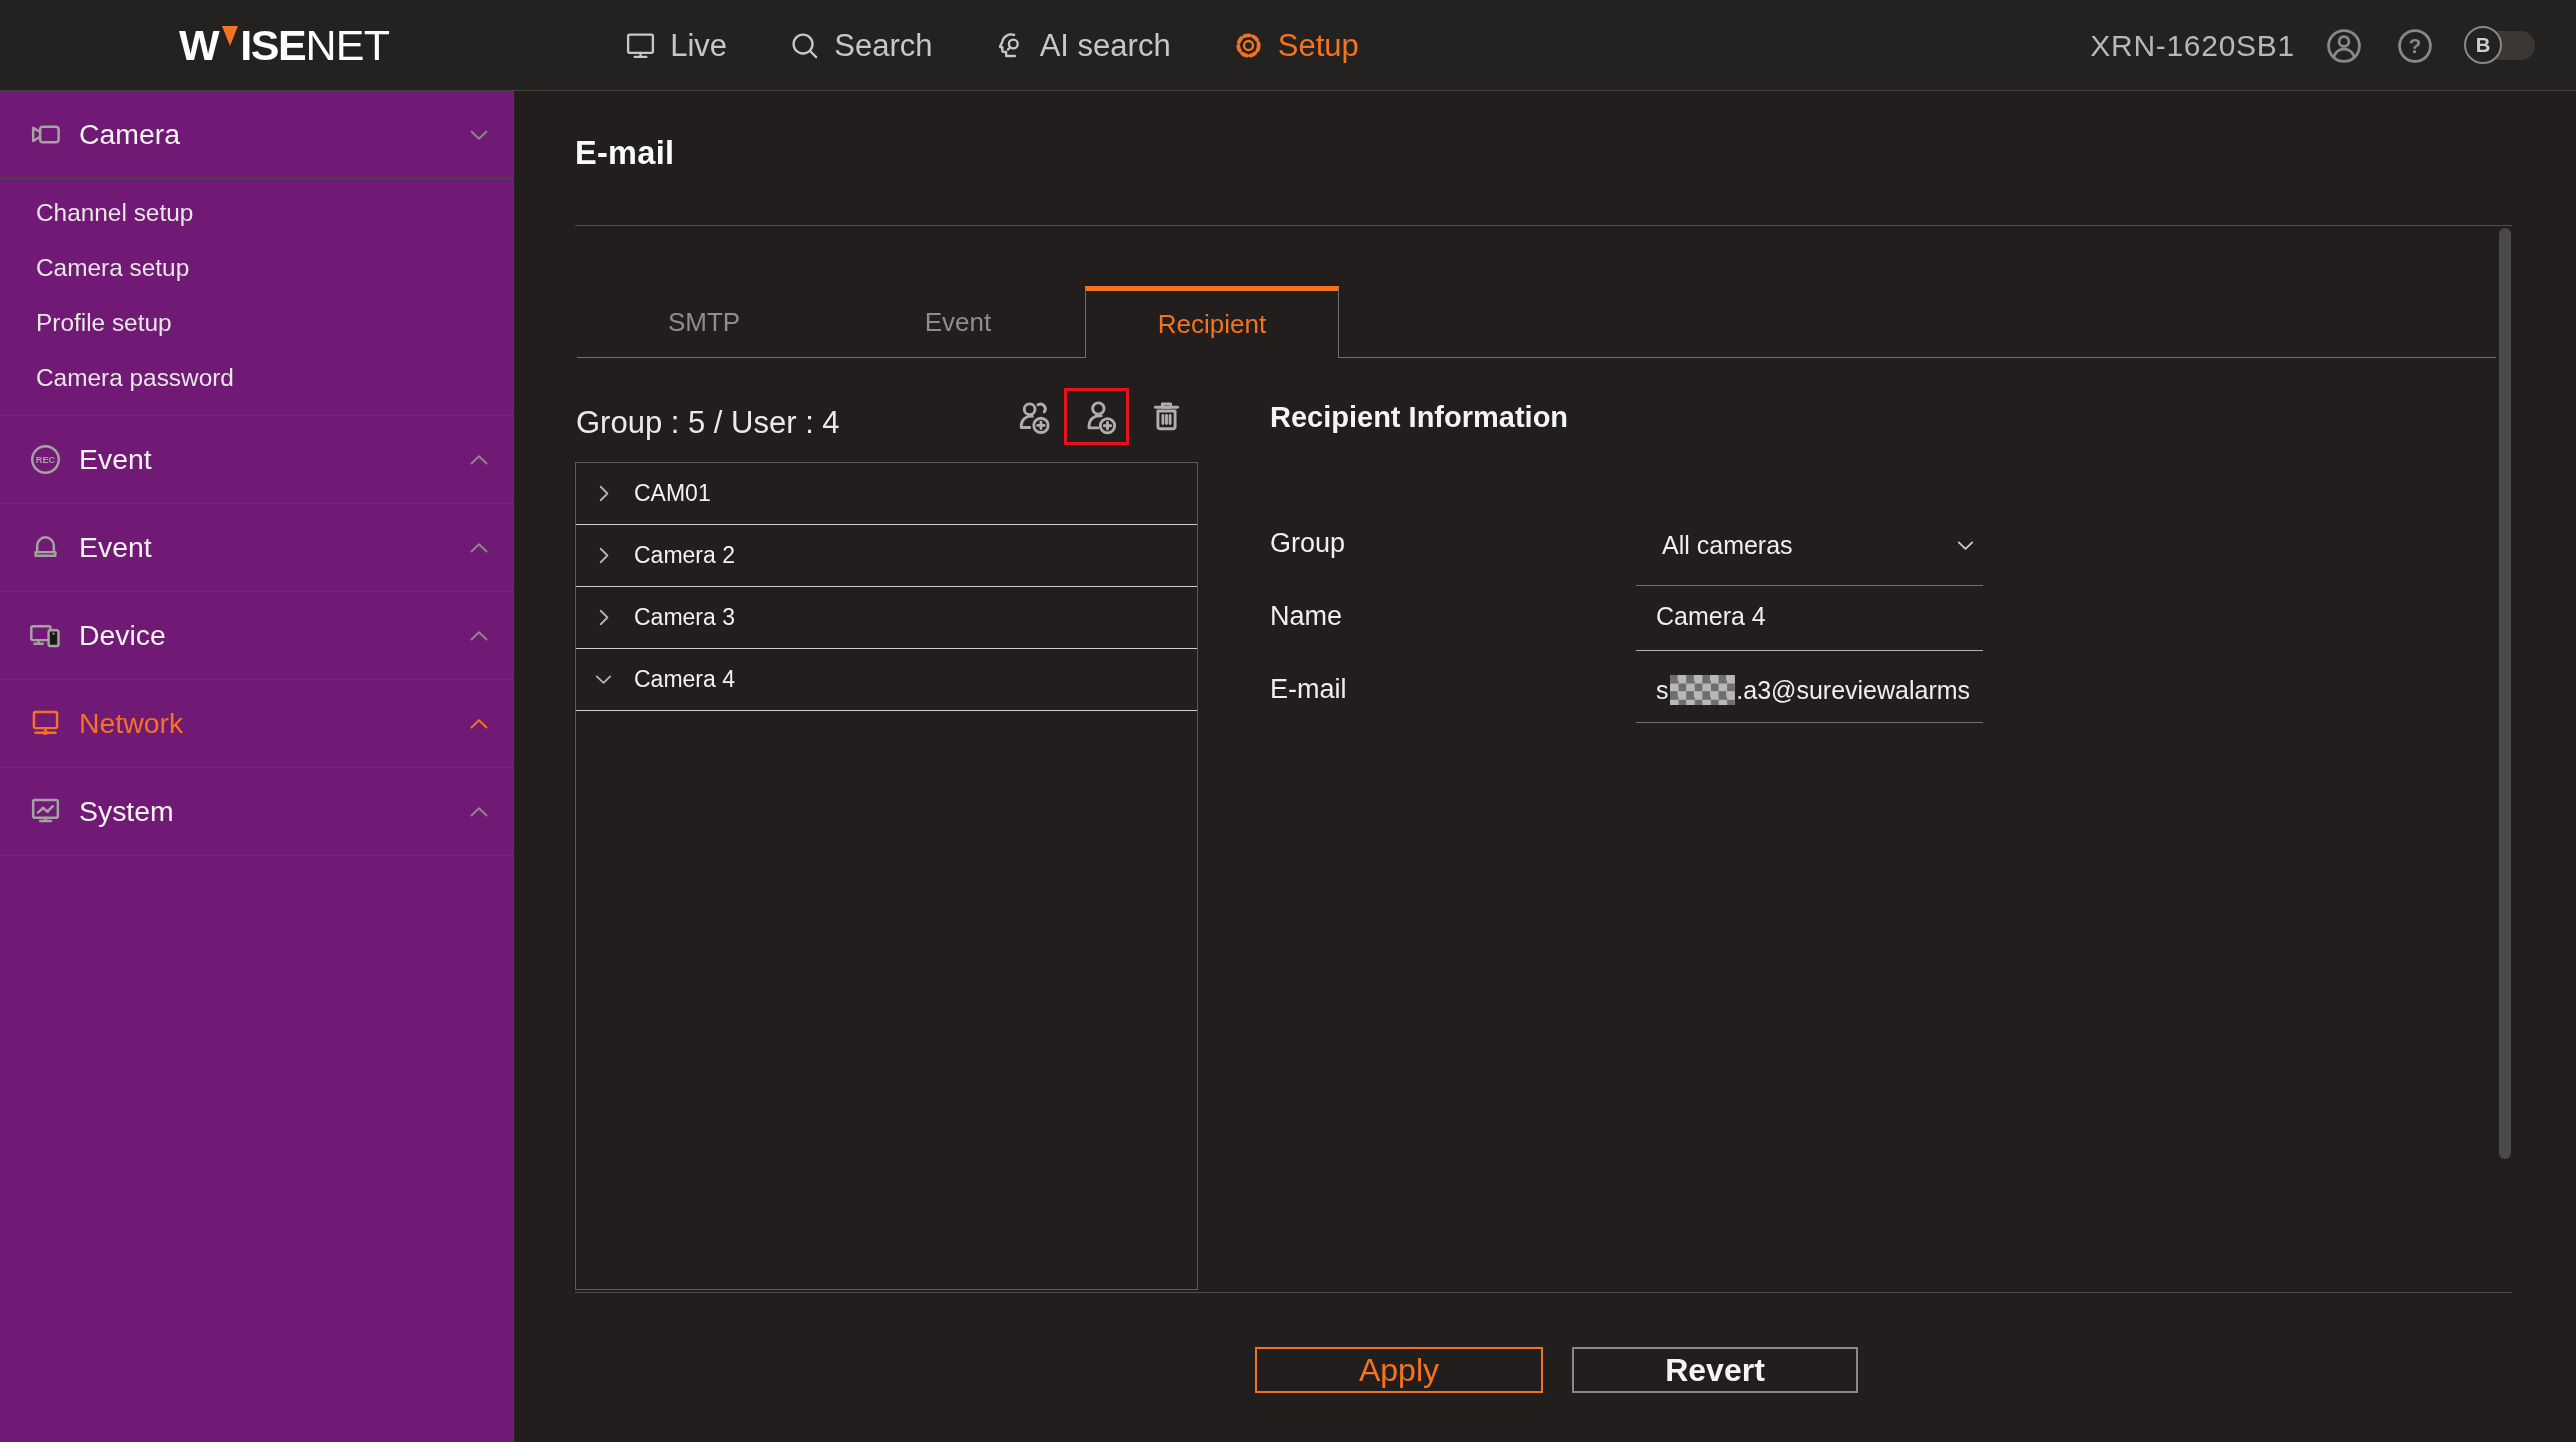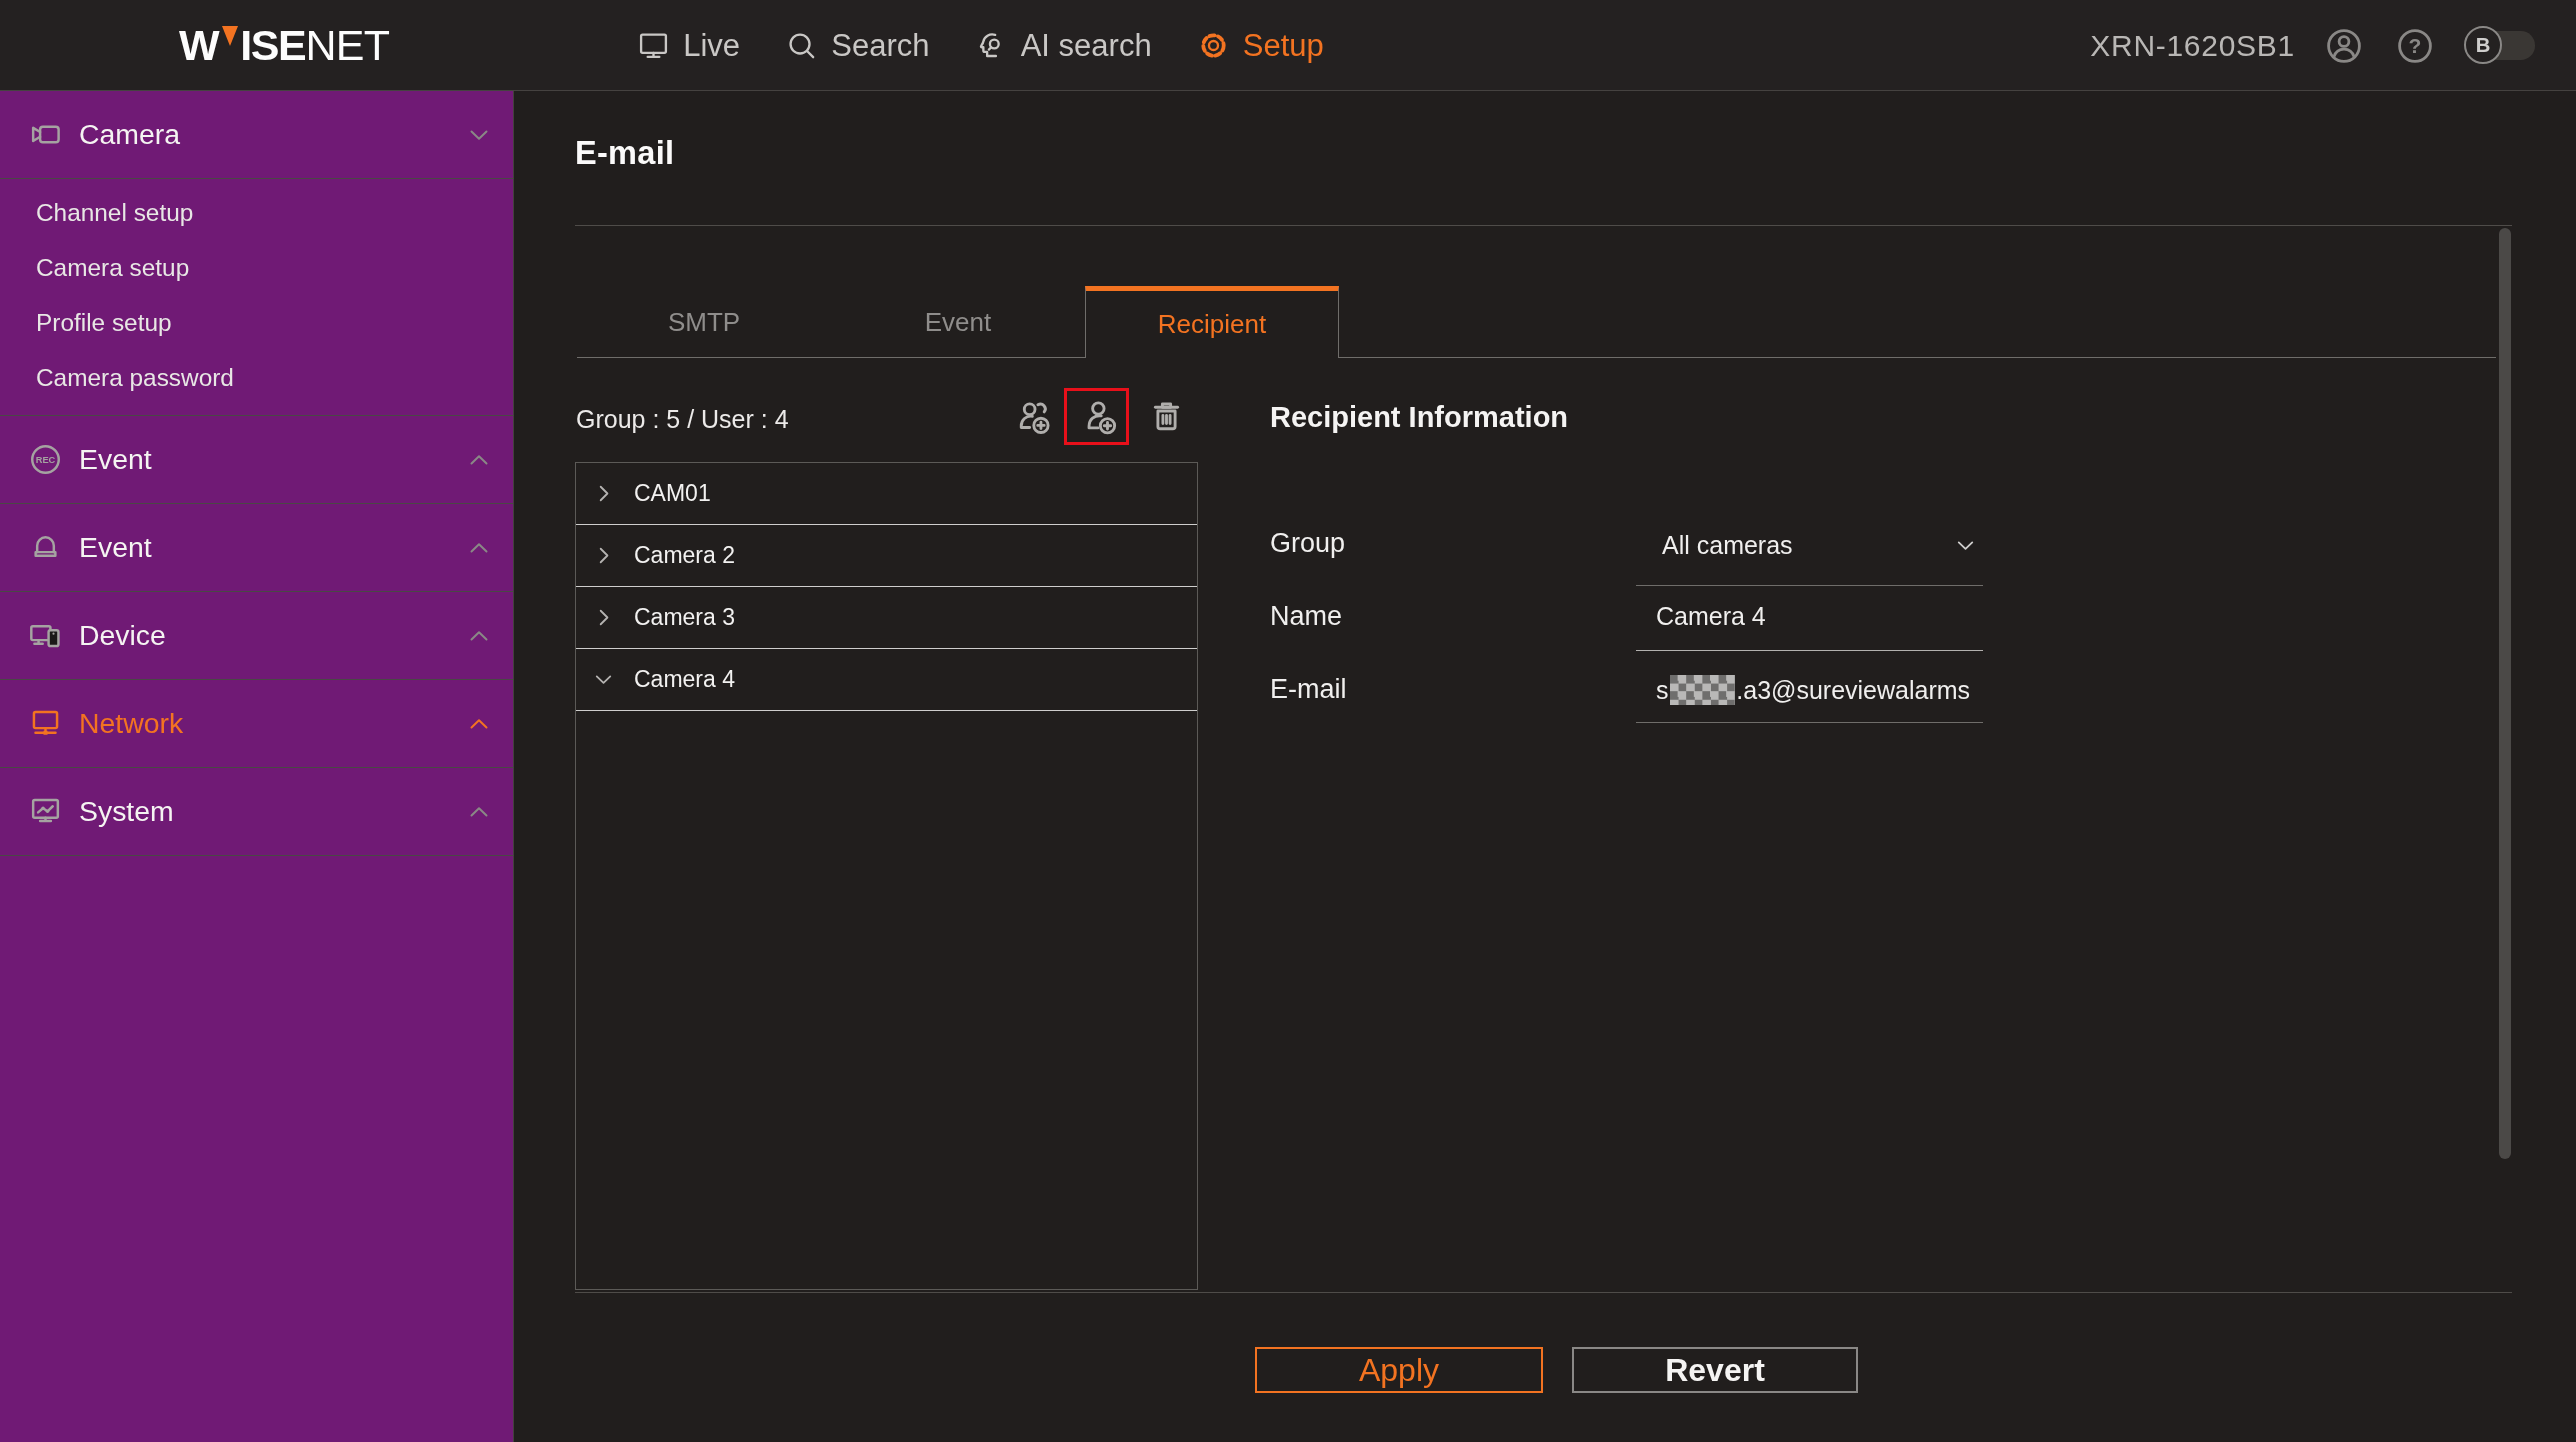--- a/index.html
+++ b/index.html
@@ -9,21 +9,21 @@
 
   .ic { fill:none; stroke:currentColor; stroke-width:1.6; stroke-linecap:round; stroke-linejoin:round; display:block; }
 
   
   #topbar { position:absolute; left:0; top:0; width:2576px; height:91px; background:#242121; border-bottom:1.4px solid #454240; }
   .logo { position:absolute; left:179px; top:24.4px; display:flex; align-items:flex-start; color:#fdfdfd; }
   .logo-w, .logo-ise { font-size:43px; font-weight:800; letter-spacing:-1.4px; line-height:42px; }
   .logo-net { font-size:43px; font-weight:500; letter-spacing:-0.7px; line-height:42px; }
   .logo-mark { width:0; height:0; border-left:8.8px solid transparent; border-right:8.8px solid transparent; border-top:20.3px solid #f37321; margin:1.4px 2px 0 4.1px; }
 
-  .topnav { position:absolute; left:636px; top:0; height:91px; display:flex; align-items:center; gap:44px; }
+  .topnav { position:absolute; left:623px; top:0; height:91px; display:flex; align-items:center; gap:60px; }
   .topnav-item { display:flex; align-items:center; gap:12.2px; color:#c9c7c5; font-size:31px; cursor:default; }
   .topnav-item svg { width:35px; height:35px; }
   .topnav-item.active { color:#f37321; }
 
   .topbar-right { position:absolute; right:42px; top:0; height:91px; display:flex; align-items:center; gap:28.4px; }
   .device-model { color:#b9b7b5; font-size:30px; letter-spacing:0.7px; }
   .round-ic { width:42px; height:42px; color:#8a8886; }
   .toggle { position:relative; width:70px; height:39px; }
   .toggle-track { position:absolute; left:17.6px; top:5.4px; width:53px; height:28.4px; border-radius:14.2px; background:#3a3734; }
   .toggle-knob { position:absolute; left:0; top:0; width:38px; height:38px; border:2px solid #8a8886; border-radius:50%; background:#242121; color:#cfcecd; font-size:20.3px; font-weight:700; display:flex; align-items:center; justify-content:center; }
@@ -45,21 +45,21 @@
   .div-bottom { top:1292px; }
 
   
   .tabs { position:absolute; left:577px; top:286px; width:1919px; height:72px; }
   .tabs-baseline { position:absolute; left:0; bottom:0; width:100%; height:1.4px; background:#6f6d6a; }
   .tab { position:absolute; top:0; width:254px; height:72px; display:flex; align-items:center; justify-content:center; font-size:26px; color:#8f8d8b; cursor:default; }
   .tab-0 { left:0; } .tab-1 { left:254px; } .tab-2 { left:508px; }
   .tab.active { color:#f37321; background:#211e1d; border-left:0.7px solid #6f6d6a; border-right:0.7px solid #6f6d6a; border-top:5.4px solid #f37321; z-index:2; }
 
   
-  .recipient-summary { position:absolute; left:576px; top:405px; font-size:25px; color:#eceae9; }
+  .recipient-summary { position:absolute; left:576px; top:405px; font-size:31px; color:#eceae9; }
   .tool-ic { position:absolute; top:396px; width:43px; height:43px; color:#b0aeac; cursor:default; }
   .tool-addgroup { left:1013px; }
   .tool-adduser { left:1079px; }
   .tool-trash { left:1145px; }
   .highlight-box { position:absolute; left:1064px; top:388px; width:65px; height:57px; border:3.4px solid #e8101a; z-index:3; }
 
   
   .tree { position:absolute; left:575px; top:462px; width:623px; height:828px; border:0.7px solid #5c5a57; background:#211e1d; }
   .tree-row { position:relative; height:62px; border-bottom:1.4px solid #cfcecd; display:flex; align-items:center; cursor:default; }
   .tree-row .t-chev { position:absolute; left:13.5px; width:27px; height:27px; color:#b5b3b1; }

